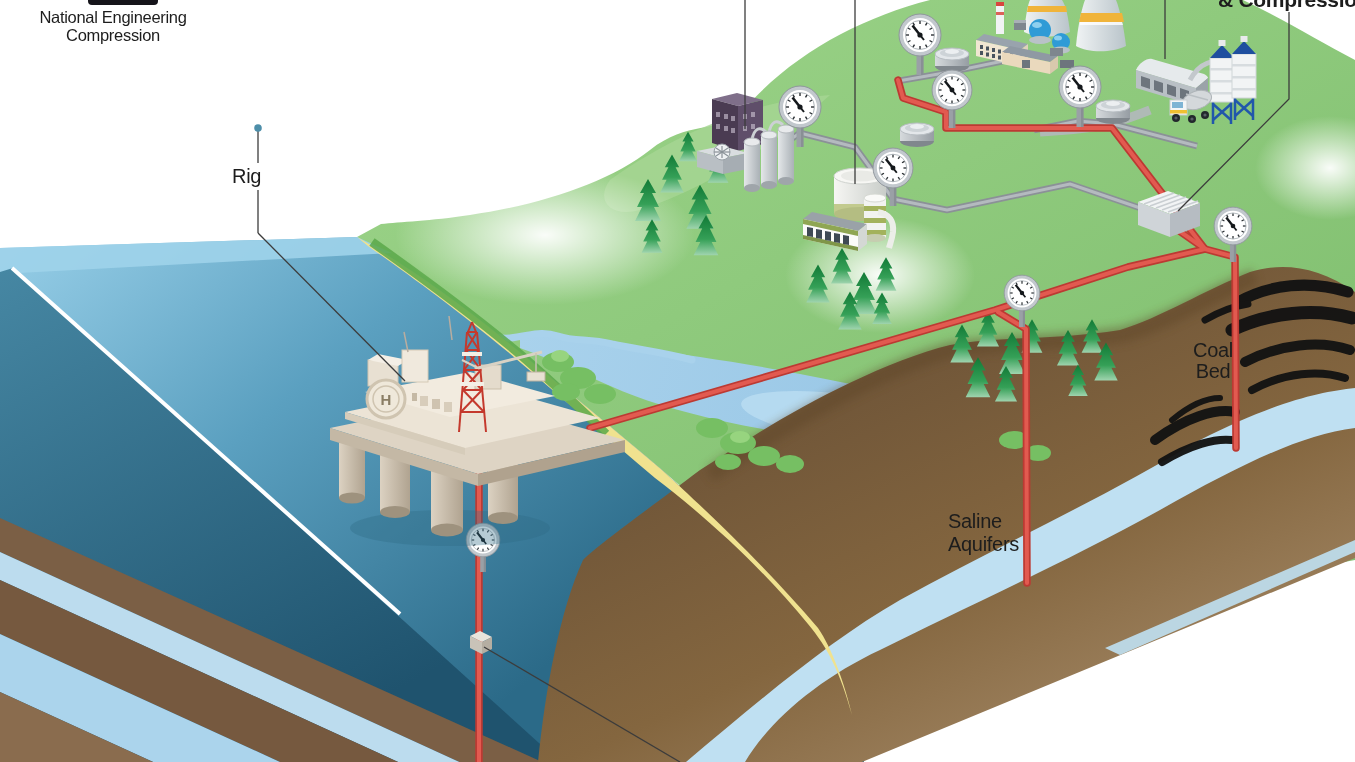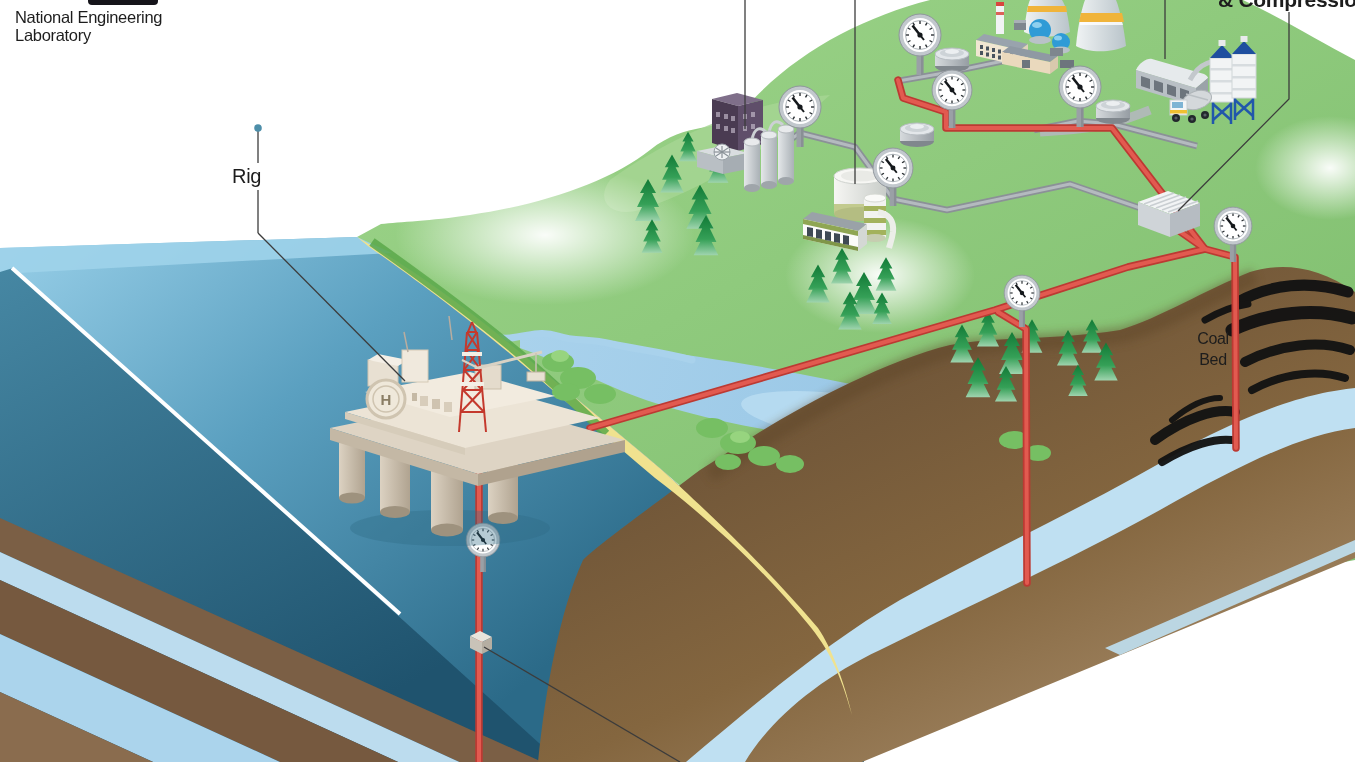--- a/index.html
+++ b/index.html
@@ -2,24 +2,24 @@
 <html><head>
 <meta charset="utf-8">
 <style>
   html,body{margin:0;padding:0;background:#ffffff;}
   .stage{
     position:relative;width:1355px;height:762px;background:#ffffff;
     overflow:hidden;font-family:"Liberation Sans", sans-serif;
   }
   .stage svg{position:absolute;left:0;top:0;}
   .lbl{position:absolute;color:#1d1d1d;letter-spacing:-0.3px;line-height:1.12;}
-  .org{left:15px;top:8px;width:196px;font-size:16.5px;font-weight:500;}
+  .org{left:15px;top:8px;width:196px;text-align:center;font-size:16.5px;font-weight:500;}
   .logo-bar{position:absolute;left:88px;top:0;width:70px;height:5px;background:#15141a;border-radius:0 0 4px 4px;}
   .rig{left:232px;top:165px;width:52px;text-align:left;font-size:20px;background:transparent;}
-  .coal{left:1180px;top:328px;width:66px;text-align:center;font-size:16px;line-height:21px;}
+  .coal{left:1180px;top:340px;width:66px;text-align:center;font-size:20px;line-height:21px;}
   .saline{left:948px;top:510px;width:110px;text-align:left;font-size:20px;line-height:23px;}
   .comp{left:1218px;top:-12px;width:150px;font-size:21px;font-weight:bold;white-space:nowrap;}
 </style>
 </head>
 <body>
 
 <div class="stage">
 <svg width="1355" height="762" viewBox="0 0 1355 762">
   <defs>
     <linearGradient id="seaFront" x1="0" y1="240" x2="430" y2="762" gradientUnits="userSpaceOnUse">
@@ -532,21 +532,25 @@
     <line x1="1165" y1="0" x2="1165" y2="59"></line>
     <path d="M1289,12 L1289,99 L1178,211"></path>
     <line x1="484" y1="647" x2="680" y2="762"></line>
   </g>
   <circle cx="258" cy="128" r="3.8" fill="#4d8ea9"></circle>
 </svg>
 
   <div class="logo-bar"></div>
   <div class="lbl org">
     <div>National Engineering</div>
-    <div>Laboratory</div>
+    <div>Compression</div>
   </div>
   <div class="lbl rig">Rig</div>
   <div class="lbl coal">
     <div>Coal</div>
     <div>Bed</div>
   </div>
+  <div class="lbl saline">
+    <div>Saline</div>
+    <div>Aquifers</div>
+  </div>
   <div class="lbl comp">&amp; Compression</div>
 </div>
 
 </body></html>

